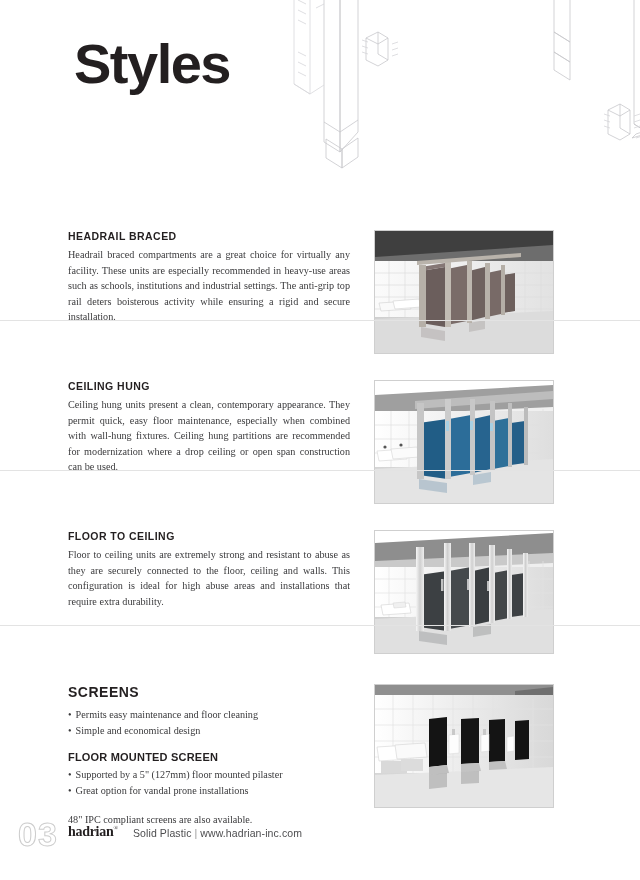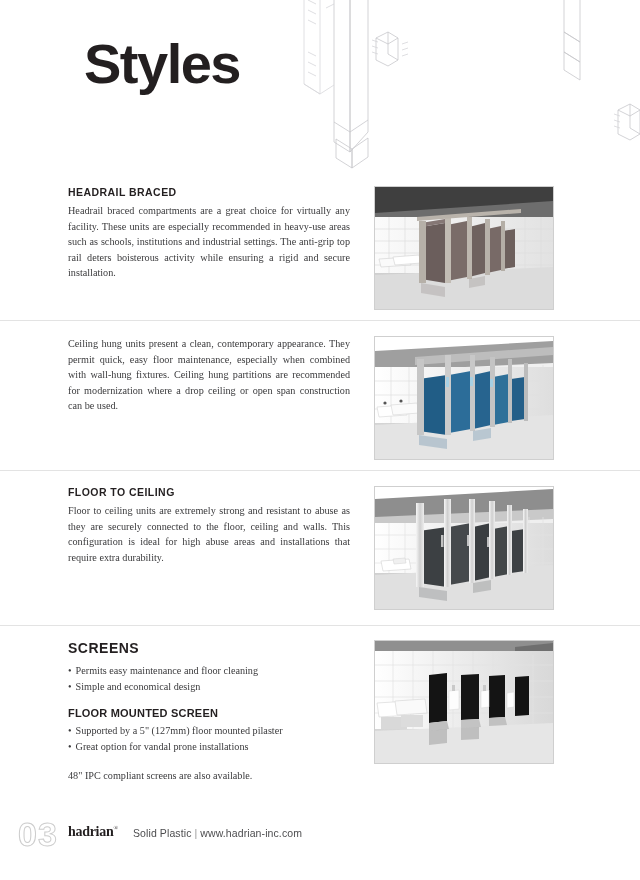--- a/index.html
+++ b/index.html
@@ -12,21 +12,21 @@
     height: 880px;
     position: relative;
     overflow: hidden;
     font-family: "Liberation Sans", sans-serif;
     color: #231f20;
   }
 
   
   .hero {
     position: absolute;
-    top: 0; left: 16px;
+    top: 0; left: 6px;
     width: 504px;
     height: 175px;
   }
   .hero-art {
     position: absolute;
     top: -8px; left: 248px;
     width: 392px;
     height: 185px;
   }
   .page-title {
@@ -39,20 +39,21 @@
     line-height: 1;
     color: #231f20;
     margin: 0;
   }
 
   
   .section {
     position: absolute;
     left: 0;
     width: 640px;
+    margin-top: 44px;
   }
   .section .col-text {
     position: absolute;
     left: 68px;
     top: 0;
     width: 282px;
   }
   .section .col-photo {
     position: absolute;
     left: 374px;
@@ -303,20 +304,21 @@
         </g>
       </svg>
     </div>
   </div>
 </div>
 
 <div class="divider" style="top:320px;"></div>
 
 <div class="section" style="top:336px;height:120px;">
   <div class="col-text">
+    <h2 class="sec-head">CEILING HUNG</h2>
     <p class="sec-body">Ceiling hung units present a clean, contemporary appearance. They permit quick, easy floor maintenance, especially when combined with wall-hung fixtures. Ceiling hung partitions are recommended for modernization where a drop ceiling or open span construction can be used.</p>
   </div>
   <div class="col-photo">
     <div class="photo">
       <svg width="178" height="122" viewBox="0 0 178 122">
         <defs>
           <linearGradient id="wall2" x1="0" y1="0" x2="1" y2="0">
             <stop offset="0" stop-color="#ffffff"></stop>
               <stop offset="1" stop-color="#dedede"></stop>
           </linearGradient>

